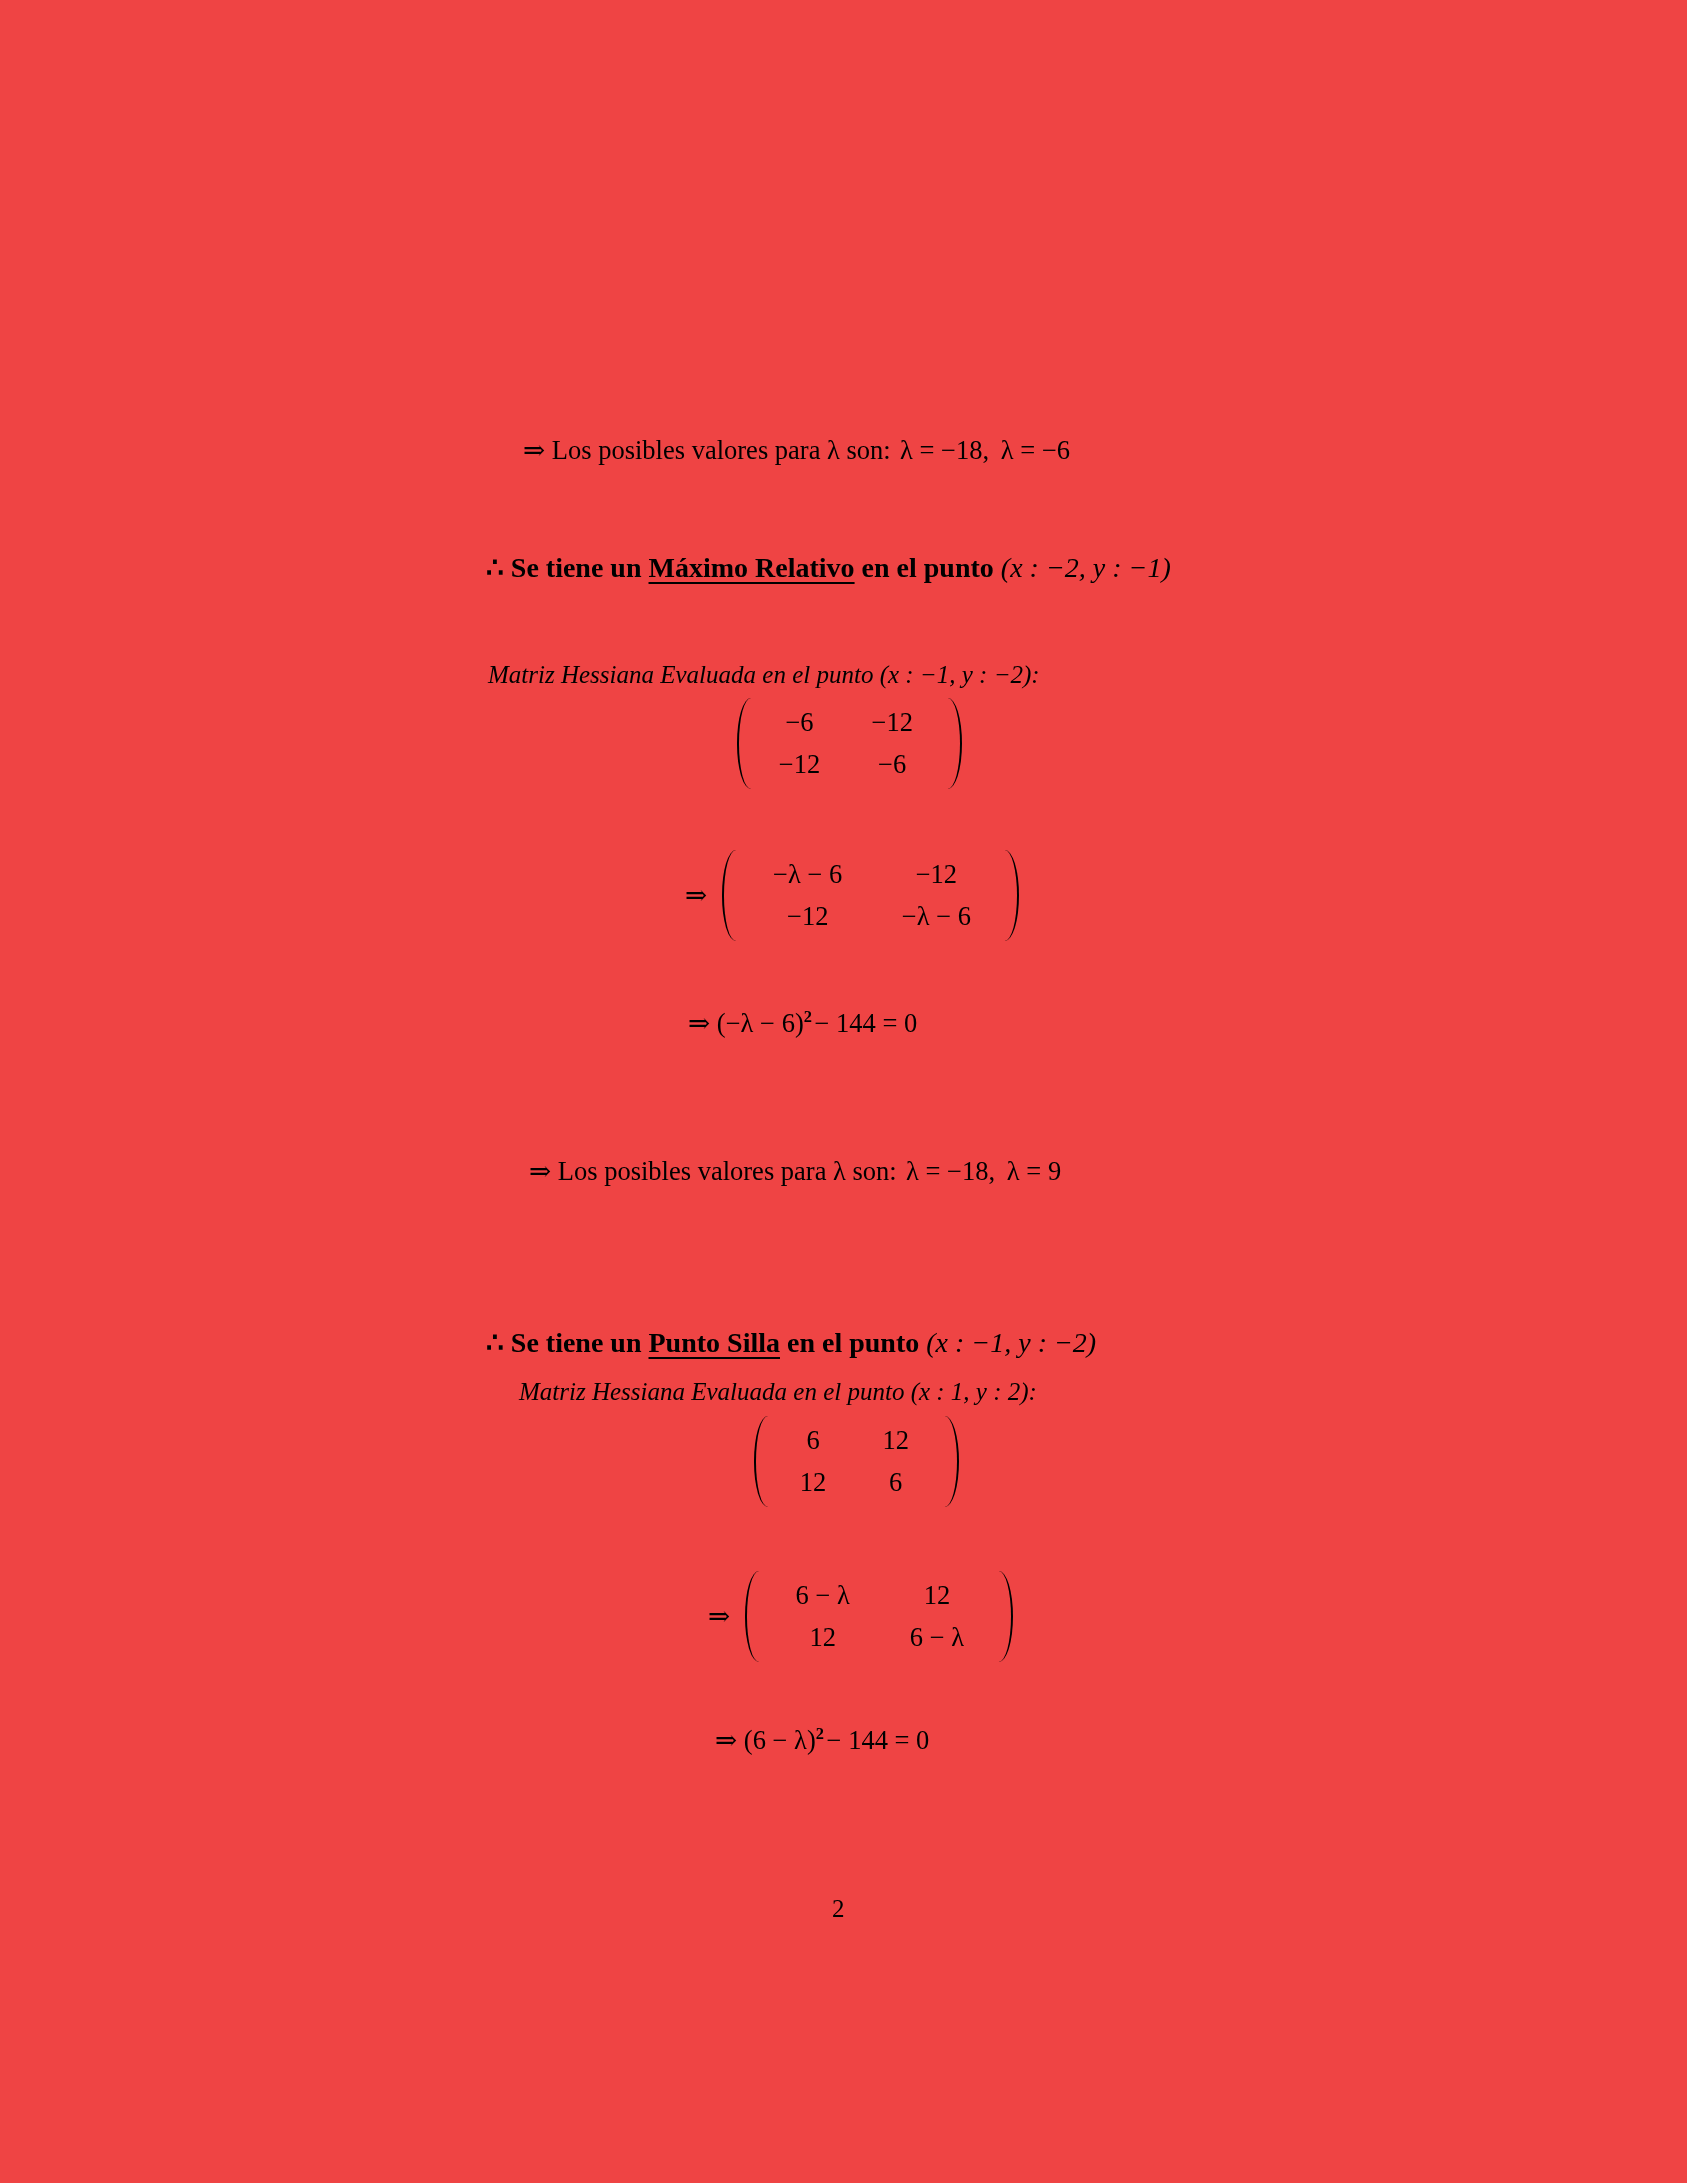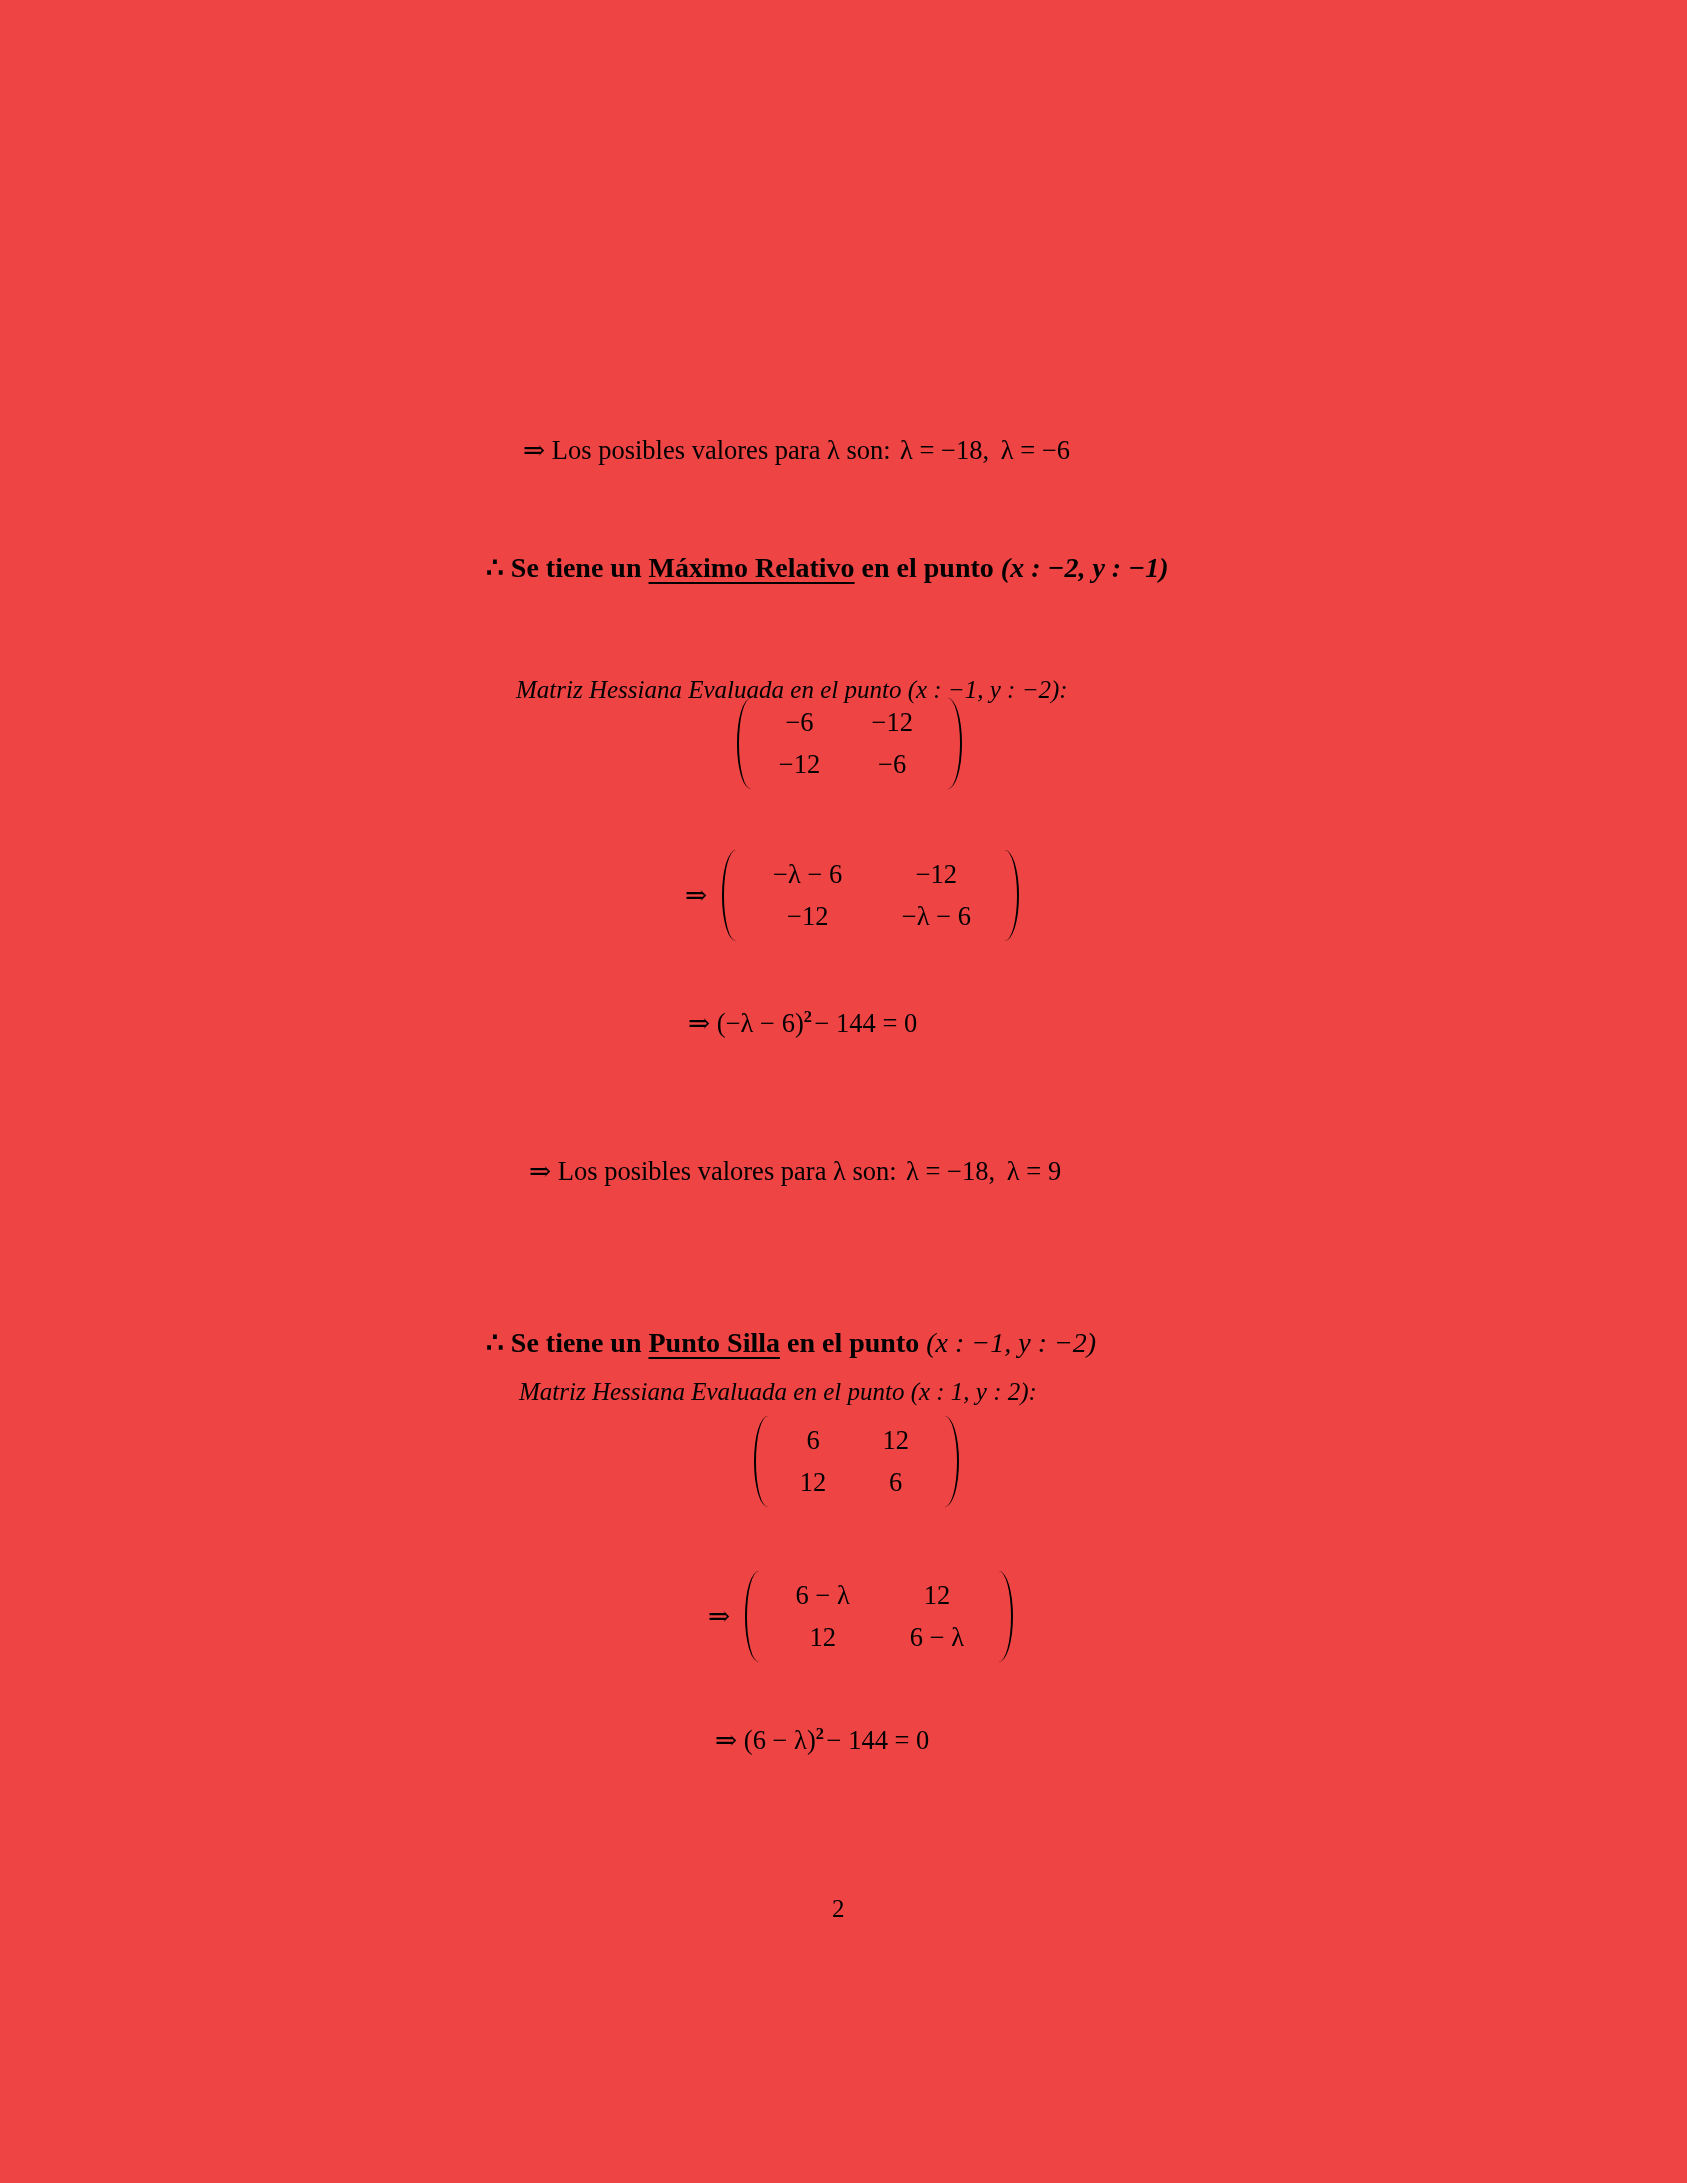--- a/index.html
+++ b/index.html
@@ -149,24 +149,24 @@
     <span class="arrow">⇒</span><span>Los posibles valores para λ son:</span>
     <span class="op">λ = −18,</span>
     <span class="op">λ = −6</span>
   </div>
 
   <div class="line bold-line" style="left:486px; top:554px;">
     <span>∴</span>
     <span>Se tiene un</span>
     <span class="underline">Máximo Relativo</span>
     <span>en el punto</span>
-    <span class="mvar" style="font-weight:bold;">(x : −2,  y : −1)</span>
-  </div>
-
-  <div class="line italic-line" style="left:516px; top:662px;margin-top:15px;">Matriz Hessiana Evaluada en el punto (x : −1,  y : −2):</div>
+    <span class="mvar" style="font-weight:normal;">(x : −2,  y : −1)</span>
+  </div>
+
+  <div class="line italic-line" style="left:488px; top:662px;">Matriz Hessiana Evaluada en el punto (x : −1,  y : −2):</div>
 
   <div class="matrix-block" style="left:734px; top:698px;">
     <span class="paren paren-left"></span>
     <div class="matrix-grid">
       <div class="matrix-row" style="--c1:73px; --c2:86px;">
         <span class="mcell">−6</span>
         <span class="mcell">−12</span>
       </div>
       <div class="matrix-row" style="--c1:73px; --c2:86px;">
         <span class="mcell">−12</span>

